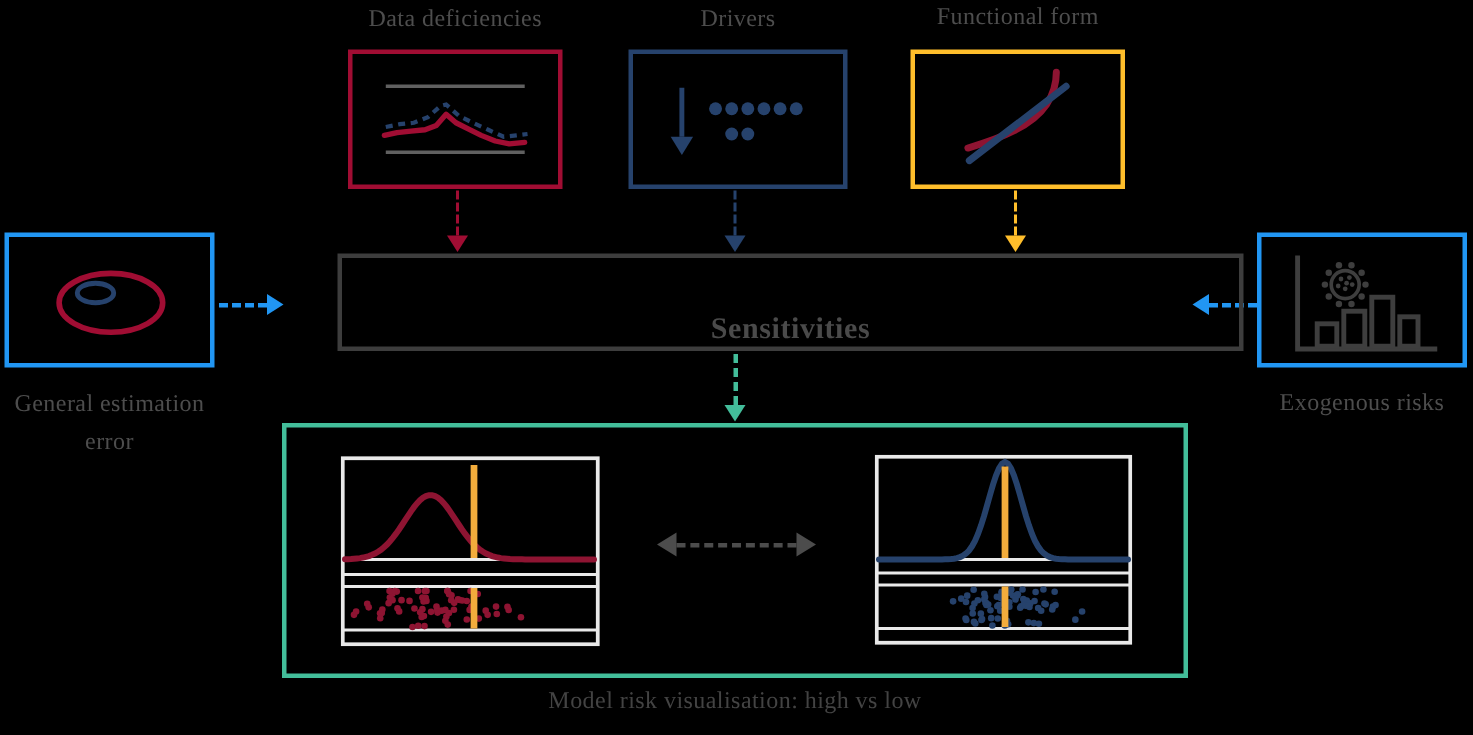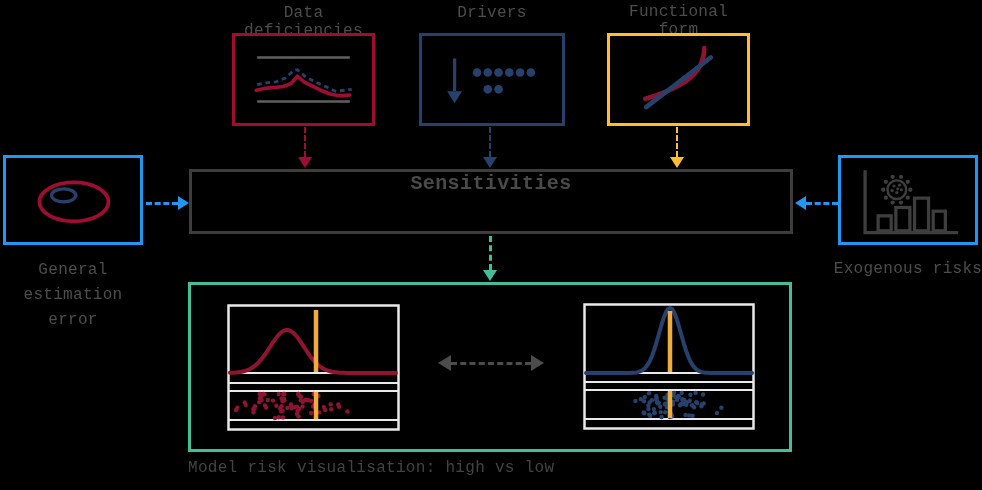--- a/index.html
+++ b/index.html
@@ -1,23 +1,23 @@
 <!DOCTYPE html>
 <html style="--c-background: #000000; --c-red: #A00D33; --c-dark-red: #8E1432; --c-navy: #26426C; --c-blue: #2196F3; --c-amber: #FFBE2B; --c-marker-amber: #F2AC3C; --c-teal: #43BD9A; --c-gray-border: #3D3D3D; --c-gray-text: #4A4A4A; --c-label-text: #4D4D4D; --c-caption-text: #434343; --c-panel-stroke: #E9E9E9; --c-icon-gray: #3E3E3E; --c-arrow-gray: #4C4C4C; --c-mini-line-gray: #606060;"><head>
 <meta charset="utf-8">
 <style>
   html,body{margin:0;padding:0;background:#000;}
   .stage{position:relative;width:982px;height:490px;background:var(--c-background,#000);
-         font-family:Liberation Mono, monospace;overflow:hidden;}
+         font-family:Liberation Serif, serif;overflow:hidden;}
   .lbl{position:absolute;text-align:center;color:var(--c-label-text);font-size:16px;letter-spacing:.3px;}
   .lbl.two-line{line-height:1.55;}
-  .caption{position:absolute;text-align:left;color:var(--c-caption-text);font-size:16px;letter-spacing:.3px;}
+  .caption{position:absolute;text-align:center;color:var(--c-caption-text);font-size:16px;letter-spacing:.3px;}
   .node{position:absolute;border:3px solid;box-sizing:border-box;background:transparent;}
   .node svg{display:block;width:100%;height:100%;}
-  .sens{display:flex;align-items:flex-start;justify-content:center;}
+  .sens{display:flex;align-items:flex-end;justify-content:center;margin-left:36px;}
   .sens span{color:var(--c-gray-text);font-size:20px;font-weight:bold;letter-spacing:.4px;}
   .varrow{position:absolute;width:18px;display:flex;flex-direction:column;align-items:center;}
   .shaft-v{flex:1;width:0;border-left:2.5px dashed var(--c);}
   .head-down{width:0;height:0;border-left:7px solid transparent;border-right:7px solid transparent;border-top:11px solid var(--c);}
   .harrow{position:absolute;display:flex;align-items:center;}
   .shaft-h{flex:1;height:0;border-top:3px dashed var(--c);}
   .shaft-h.thick{border-top-width:3.5px;}
   .head-right{width:0;height:0;border-top:7px solid transparent;border-bottom:7px solid transparent;border-left:11px solid var(--c);}
   .head-left{width:0;height:0;border-top:7px solid transparent;border-bottom:7px solid transparent;border-right:11px solid var(--c);}
   .harrow.big .head-left{border-top-width:8px;border-bottom-width:8px;border-right-width:13px;}

